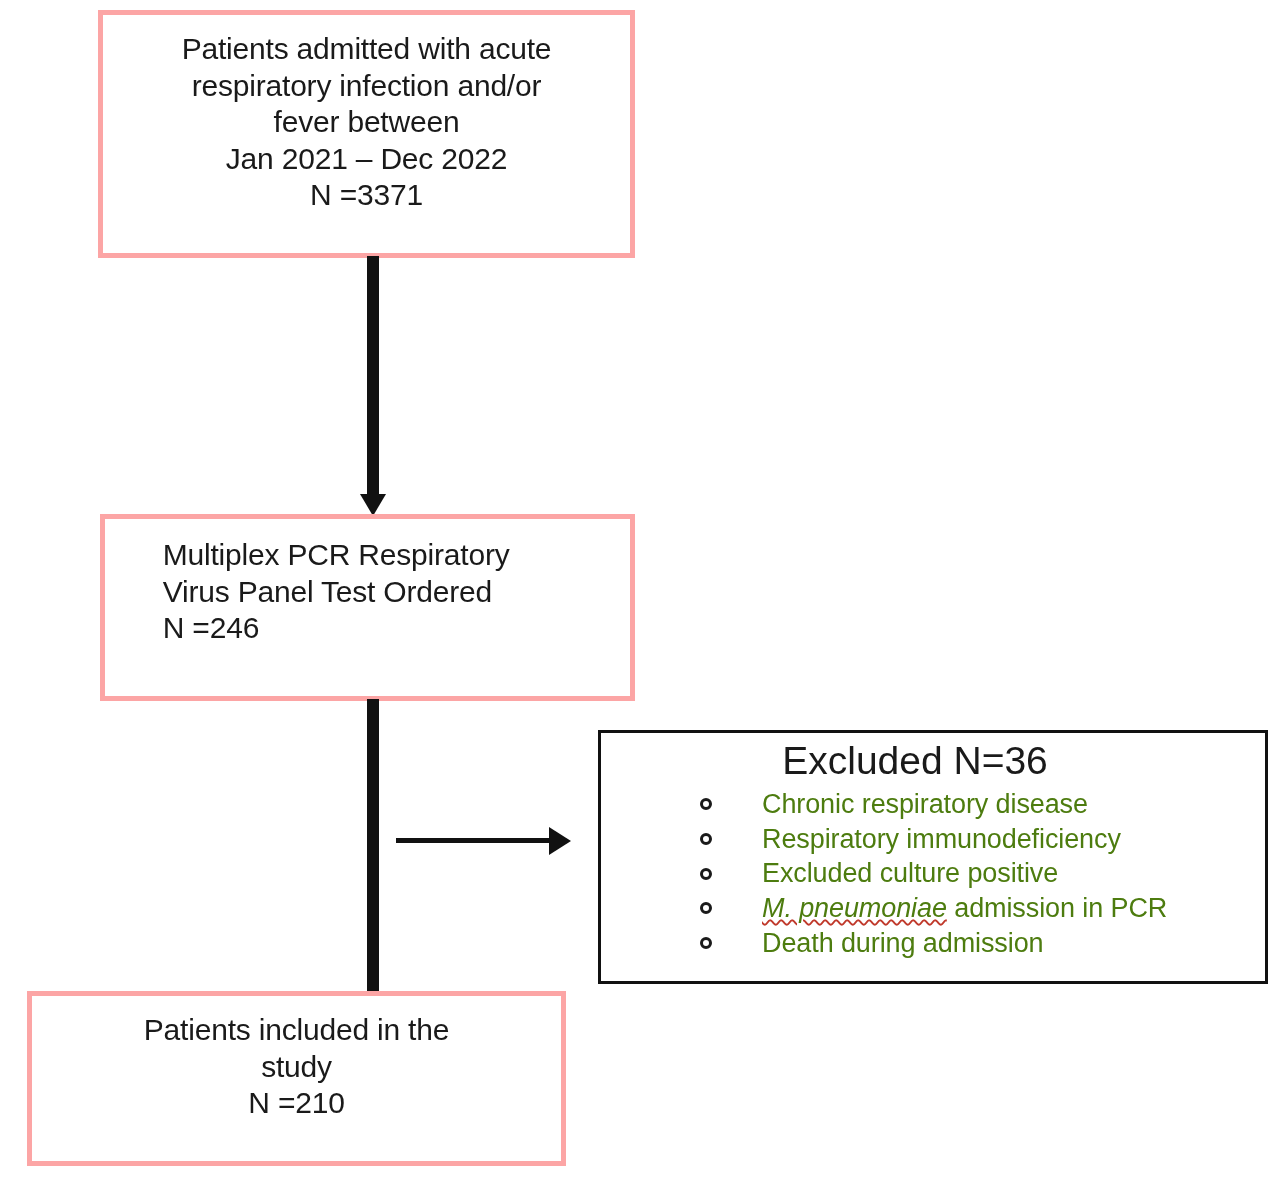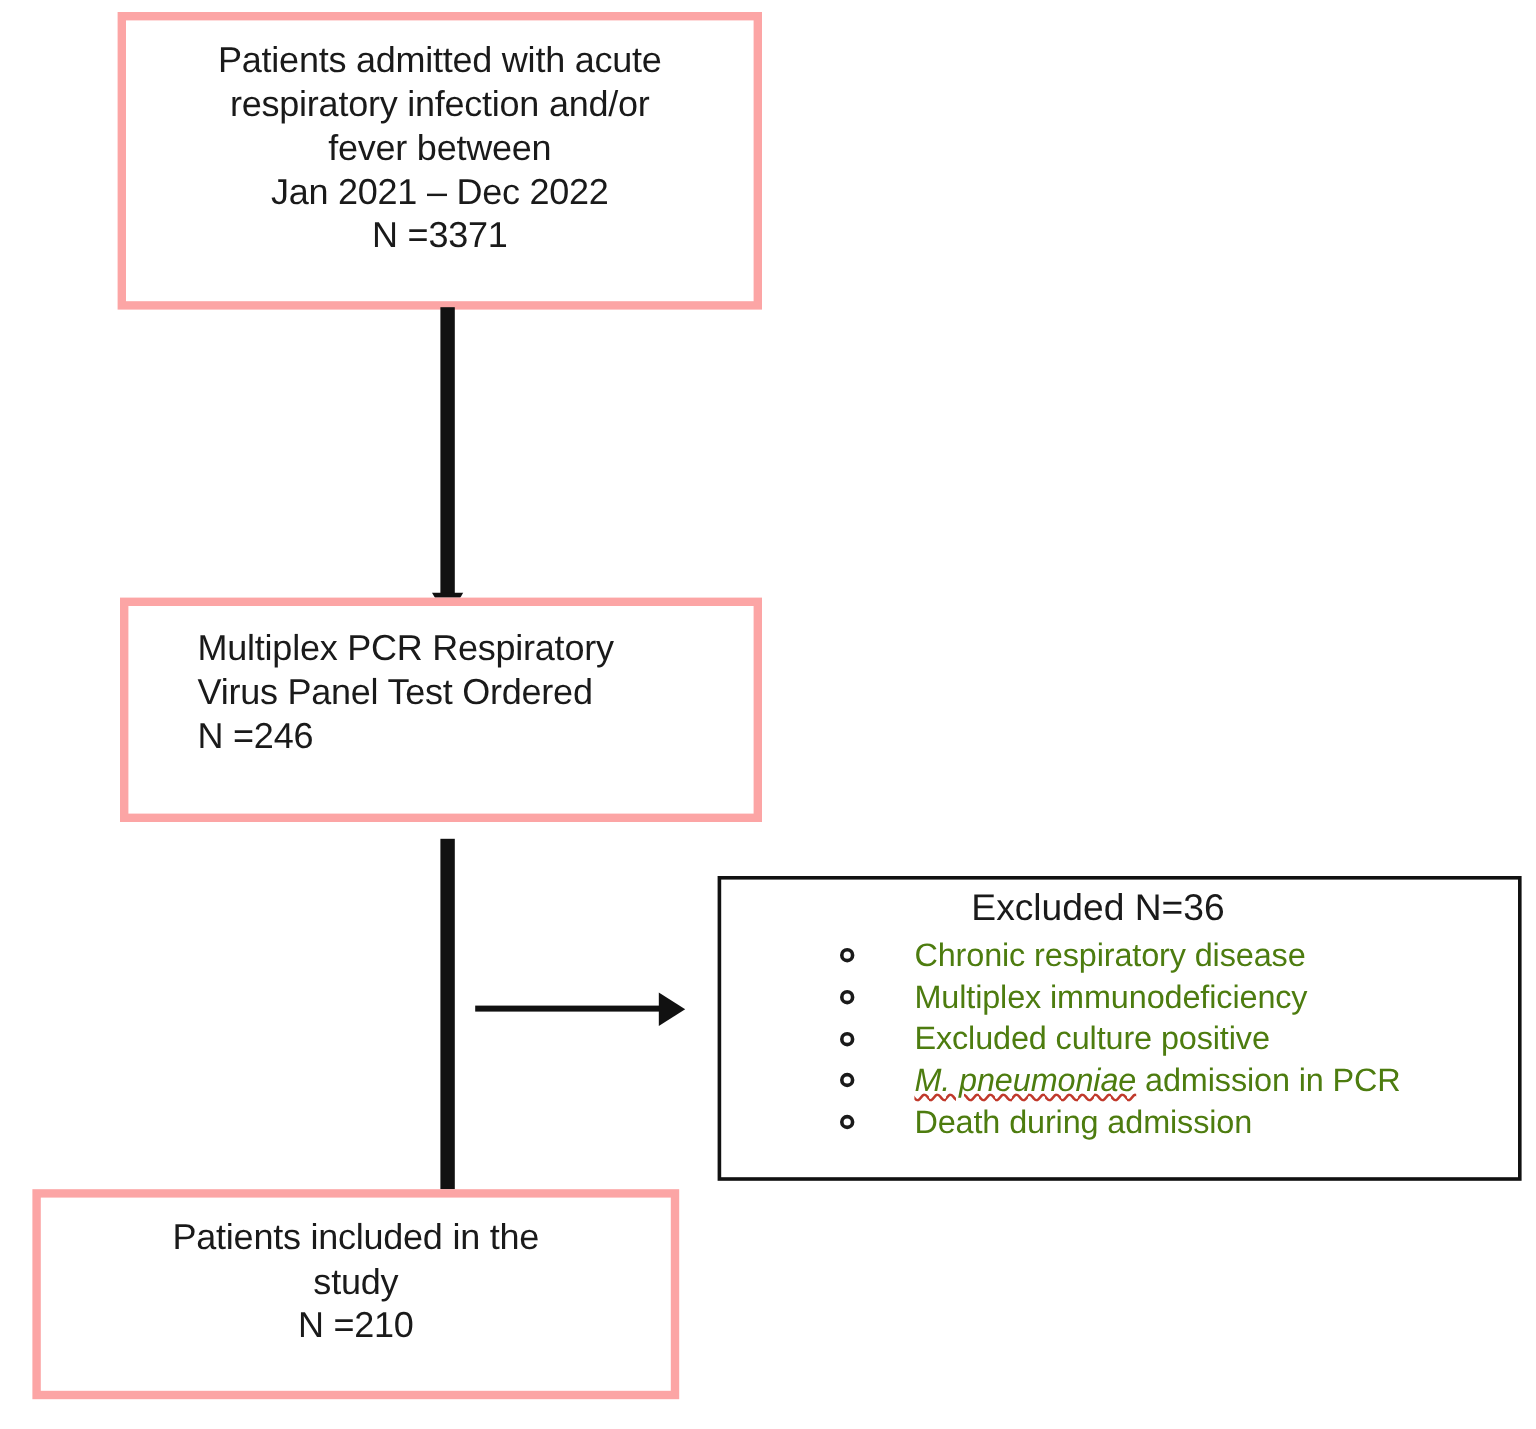--- a/index.html
+++ b/index.html
@@ -17,21 +17,21 @@
     height: 1191px;
     background: #ffffff;
     overflow: hidden;
   }
 
   
   .flow-box {
     position: absolute;
     box-sizing: border-box;
     background: #ffffff;
-    border: 7px solid #fca5a5;
+    border: 5px solid #fca5a5;
     display: flex;
     flex-direction: column;
     align-items: center;
   }
   .flow-box .box-text {
     text-align: center;
     font-size: 30px;
     line-height: 1.22;
     color: #1a1a1a;
     white-space: pre-line;
@@ -47,21 +47,21 @@
     justify-content: flex-start;
   }
   #box-cohort .box-text {
     padding-top: 16px;
     width: 94%;
   }
 
   
   #box-pcr {
     left: 100px;
-    top: 498px;
+    top: 514px;
     width: 535px;
     height: 187px;
     justify-content: flex-start;
   }
   #box-pcr .box-text {
     padding-top: 18px;
     width: 94%;
     text-align: left;
     padding-left: 42px;
     box-sizing: border-box;
@@ -83,21 +83,21 @@
   
   #box-excluded {
     left: 598px;
     top: 730px;
     width: 670px;
     height: 254px;
     border: 3px solid #111111;
     align-items: stretch;
   }
   #excluded-title {
-    font-size: 31px;
+    font-size: 39px;
     text-align: center;
     padding-top: 6px;
     padding-right: 36px;
     color: #1a1a1a;
   }
   #excluded-list {
     list-style: none;
     margin: 4px 0 0 0;
     padding: 0 0 0 99px;
   }
@@ -202,21 +202,21 @@
 
   <div class="trunk" id="trunk-2"></div>
 
   <div id="h-arrow-line"></div>
   <div id="h-arrow-head"></div>
 
   <div class="flow-box" id="box-excluded">
     <div id="excluded-title">Excluded N=36</div>
     <ul id="excluded-list">
         <li><span class="bullet-o"></span><span>Chronic respiratory disease</span></li>
-        <li><span class="bullet-o"></span><span>Multiplex immunodeficiency</span></li>
+        <li><span class="bullet-o"></span><span>Respiratory immunodeficiency</span></li>
         <li><span class="bullet-o"></span><span>Excluded culture positive</span></li>
         <li><span class="bullet-o"></span><span class="sci-name">M. pneumoniae</span><span> admission in PCR</span></li>
         <li><span class="bullet-o"></span><span>Death during admission</span></li>
       </ul>
   </div>
 
   <div class="flow-box" id="box-included">
     <div class="box-text">Patients included in the
 study
 N =210</div>

